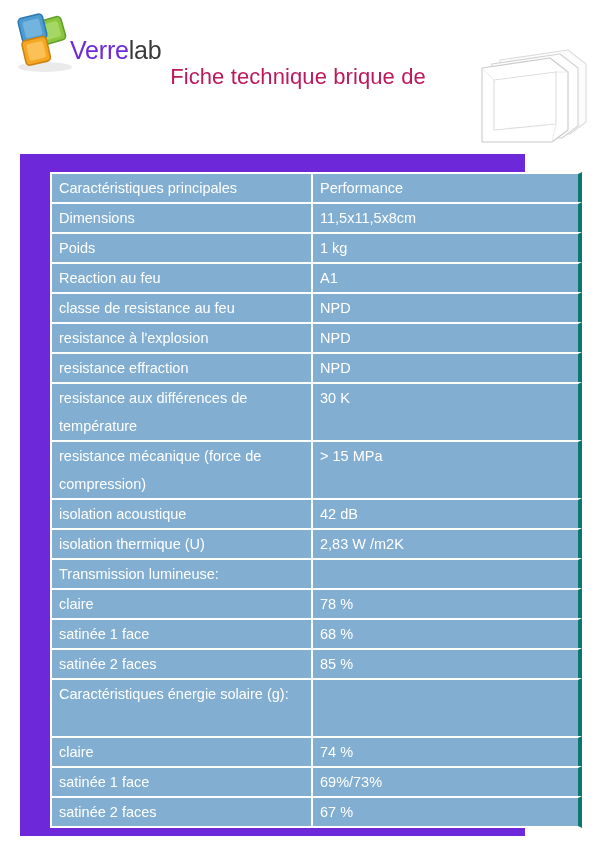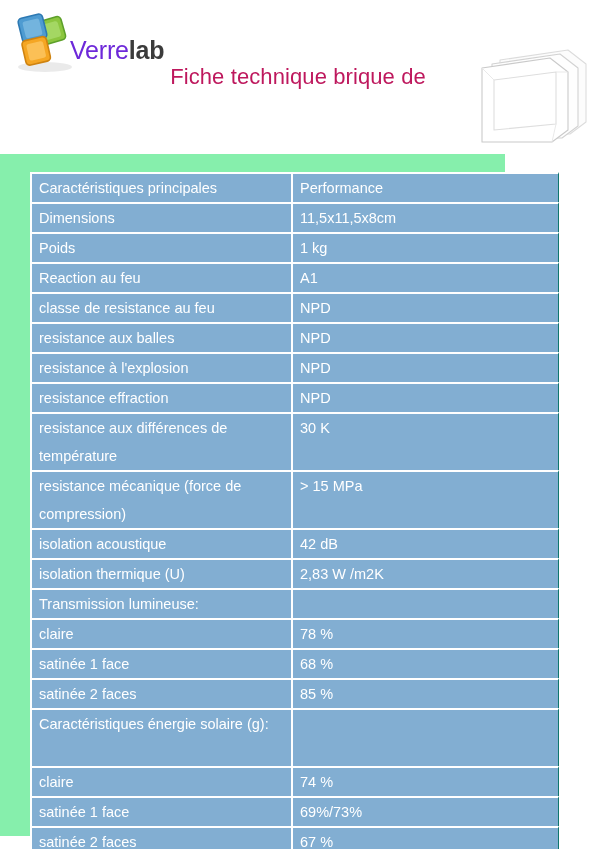--- a/index.html
+++ b/index.html
@@ -41,21 +41,21 @@
   .brand-word {
     position: absolute;
     left: 56px;
     top: 26px;
     font-size: 25px;
     letter-spacing: -0.2px;
     white-space: nowrap;
     line-height: 1;
   }
   .brand-word .w1 { color: #6d28d9; }
-  .brand-word .w2 { color: #3b3b3b; font-weight: 700; }
+  .brand-word .w2 { color: #3b3b3b; font-weight: 400; }
 
   .doc-title {
     position: absolute;
     left: 118px;
     top: 62px;
     width: 360px;
     text-align: center;
     color: #be185d;
     font-size: 22px;
     line-height: 30px;
@@ -67,25 +67,25 @@
     position: absolute;
     left: 472px;
     top: 38px;
     width: 122px;
     height: 108px;
   }
 
   
   .panel {
     position: absolute;
-    left: 0;
+    left: 20px;
     top: 154px;
     width: 505px;
     height: 682px;
-    background: #86efac;
+    background: #6d28d9;
   }
 
   .spec-table {
     position: absolute;
     left: 30px;
     top: 18px;
     width: 512px;
     border-collapse: separate;
     border-spacing: 0;
     table-layout: fixed;
@@ -102,21 +102,21 @@
     border-left: 2px solid #ffffff;
     border-right: 0;
     border-bottom: 0;
     height: 28px;
     overflow: hidden;
   }
   .spec-table tr:last-child td {
     border-bottom: 2px solid #ffffff;
   }
   .spec-table td.val {
-    border-right: 1px solid #0f766e;
+    border-right: 4px solid #0f766e;
   }
   .spec-table td.key { width: 252px; }
   .spec-table td.val { width: 258px; }
 
   .spec-table tr.tall td {
     height: 56px;
   }
   .spec-table tr.tall td.key {
     white-space: normal;
     line-height: 28px;
@@ -190,24 +190,20 @@
         </tr>
         <tr>
           <td class="key">Reaction au feu</td>
           <td class="val">A1</td>
         </tr>
         <tr>
           <td class="key">classe de resistance au feu</td>
           <td class="val">NPD</td>
         </tr>
         <tr>
-          <td class="key">resistance aux balles</td>
-          <td class="val">NPD</td>
-        </tr>
-        <tr>
           <td class="key">resistance à l'explosion</td>
           <td class="val">NPD</td>
         </tr>
         <tr>
           <td class="key">resistance effraction</td>
           <td class="val">NPD</td>
         </tr>
         <tr class="tall">
           <td class="key">resistance aux différences de température</td>
           <td class="val">30 K</td>

